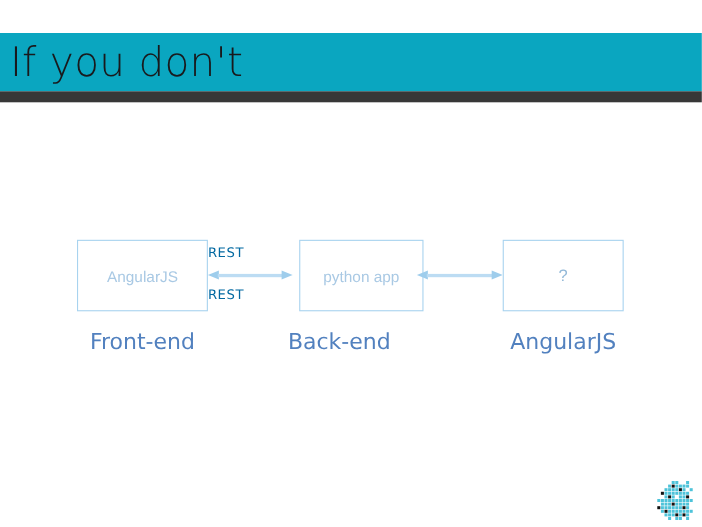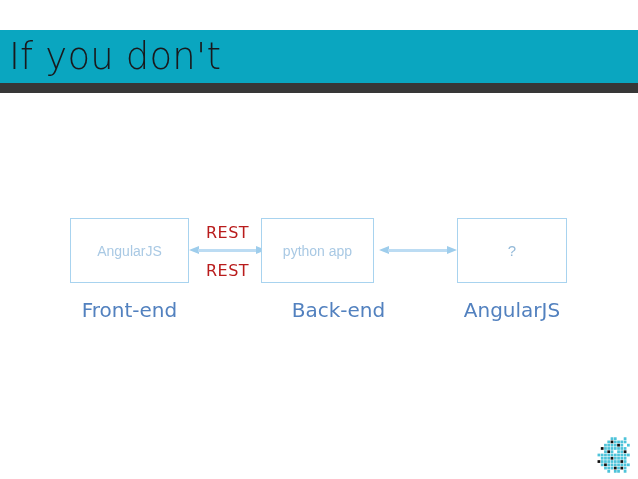--- a/index.html
+++ b/index.html
@@ -81,21 +81,21 @@
     font-size: 14px;
     color: #a9c9e4;
     white-space: nowrap;
   }
   .node-label.qmark {
     color: #93b9d8;
     font-size: 15px;
   }
 
   #box-frontend { left: 70px;  width: 119px; }
-  #box-backend  { left: 261px; width: 113px; }
+  #box-backend  { left: 272px; width: 113px; }
   #box-database { left: 457px; width: 110px; }
 
   
   .arrow {
     position: absolute;
     top: 56px;
     height: 9px;
   }
   .arrow .shaft {
     position: absolute;
@@ -116,42 +116,41 @@
   .arrow .head.right { right: 0; border-left: 10px solid #9ecdec; }
 
   #arrow-frontend-backend { left: 189px; width: 77px; }
   #arrow-backend-database { left: 379px; width: 78px; }
 
   
   .protocol-label {
     position: absolute;
     left: 189px;
     width: 77px;
-    text-align: center;
     font-family: "DejaVu Sans", sans-serif;
-    font-size: 16px;
-    color: #b91c1c;
+    font-size: 12px;
+    color: #0369a1;
     letter-spacing: 0.5px;
     white-space: nowrap;
   }
   #label-rest { top: 33px; }
   #label-json { top: 71px; }
 
   
   .tier-caption {
     position: absolute;
     top: 108px;
     text-align: center;
     font-family: "DejaVu Sans", sans-serif;
     font-size: 20px;
     color: #5281bf;
     white-space: nowrap;
   }
   #caption-frontend { left: 70px;  width: 119px; }
-  #caption-backend  { left: 282px; width: 113px; }
+  #caption-backend  { left: 252px; width: 113px; }
   #caption-database { left: 457px; width: 110px; }
 
   
   #logo {
     position: absolute;
     left: 594px;
     top: 437px;
     width: 36px;
     height: 36px;
   }

